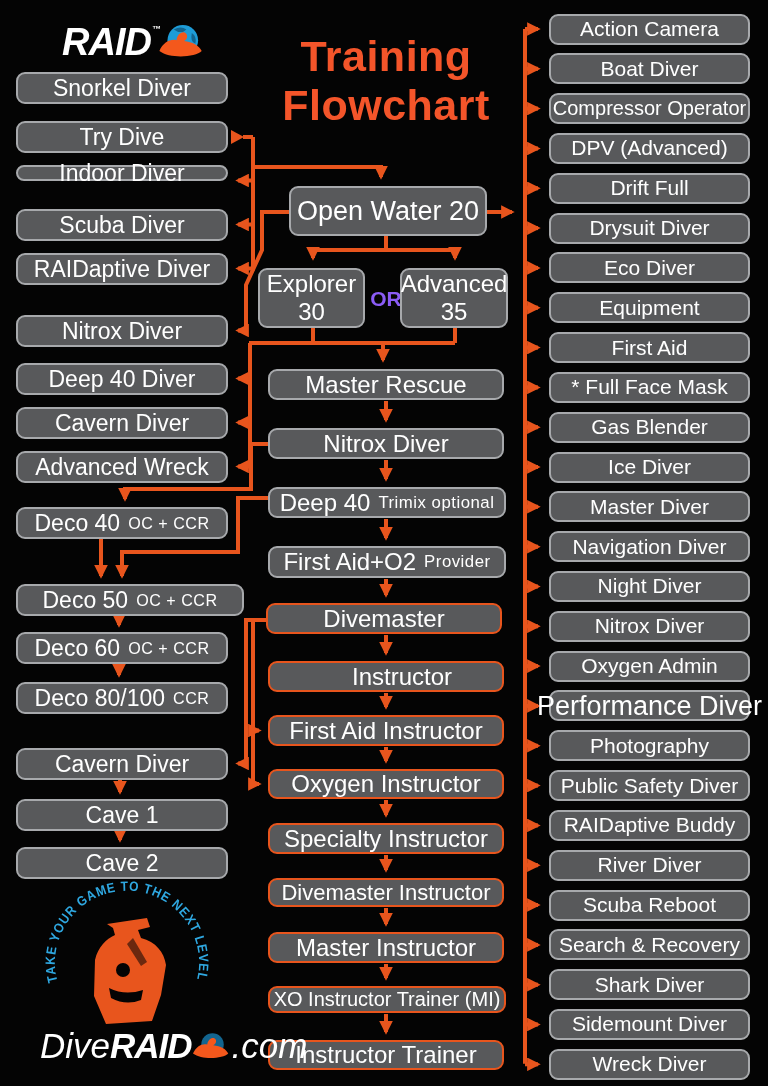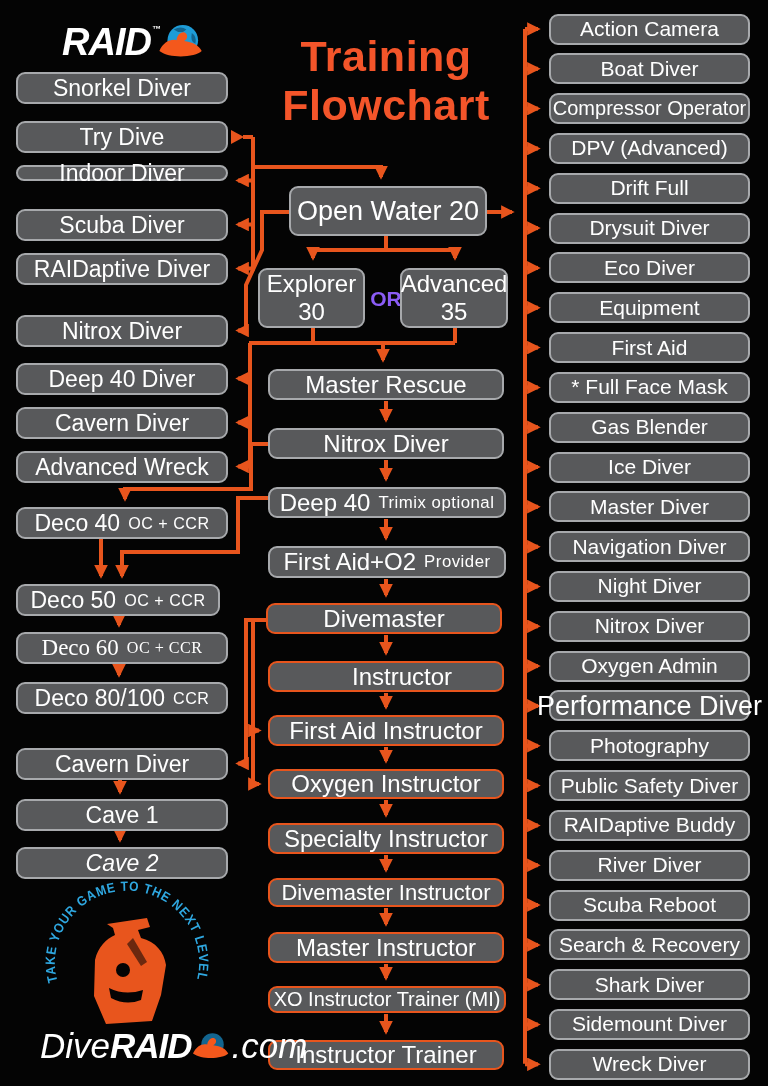--- a/index.html
+++ b/index.html
@@ -151,39 +151,39 @@
       <div class="box" style="left: 16px; top: 407px; width: 212px; height: 32px; font-size: 23px;">
         <span>Cavern Diver</span>
       </div>
       <div class="box" style="left: 16px; top: 451px; width: 212px; height: 32px; font-size: 23px;">
         <span>Advanced Wreck</span>
       </div>
       <div class="box" style="left: 16px; top: 507px; width: 212px; height: 32px; font-size: 23px;">
         <span>Deco 40</span>
         <span class="sfx">OC + CCR</span>
       </div>
-      <div class="box" style="left: 16px; top: 584px; width: 204px; height: 32px; font-size: 23px;">
+      <div class="box" style="left: 16px; top: 584px; width: 228px; height: 32px; font-size: 23px;">
         <span>Deco 50</span>
         <span class="sfx">OC + CCR</span>
       </div>
-      <div class="box" style="left: 16px; top: 632px; width: 212px; height: 32px; font-size: 23px; font-family: Liberation Serif, serif;">
+      <div class="box" style="left: 16px; top: 632px; width: 212px; height: 32px; font-size: 23px;">
         <span>Deco 60</span>
         <span class="sfx">OC + CCR</span>
       </div>
       <div class="box" style="left: 16px; top: 682px; width: 212px; height: 32px; font-size: 23px;">
         <span>Deco 80/100</span>
         <span class="sfx">CCR</span>
       </div>
       <div class="box" style="left: 16px; top: 748px; width: 212px; height: 32px; font-size: 23px;">
         <span>Cavern Diver</span>
       </div>
       <div class="box" style="left: 16px; top: 799px; width: 212px; height: 32px; font-size: 23px;">
         <span>Cave 1</span>
       </div>
-      <div class="box" style="left: 16px; top: 847px; width: 212px; height: 32px; font-size: 23px; font-style: italic;">
+      <div class="box" style="left: 16px; top: 847px; width: 212px; height: 32px; font-size: 23px;">
         <span>Cave 2</span>
       </div>
       <div class="box" style="left: 289px; top: 186px; width: 198px; height: 50px; font-size: 27px;">
         <span>Open Water 20</span>
       </div>
       <div class="box wrap" style="left: 258px; top: 268px; width: 107px; height: 60px; font-size: 24px;">
         <span>Explorer 30</span>
       </div>
       <div class="box wrap" style="left: 400px; top: 268px; width: 108px; height: 60px; font-size: 24px;">
         <span>Advanced 35</span>

